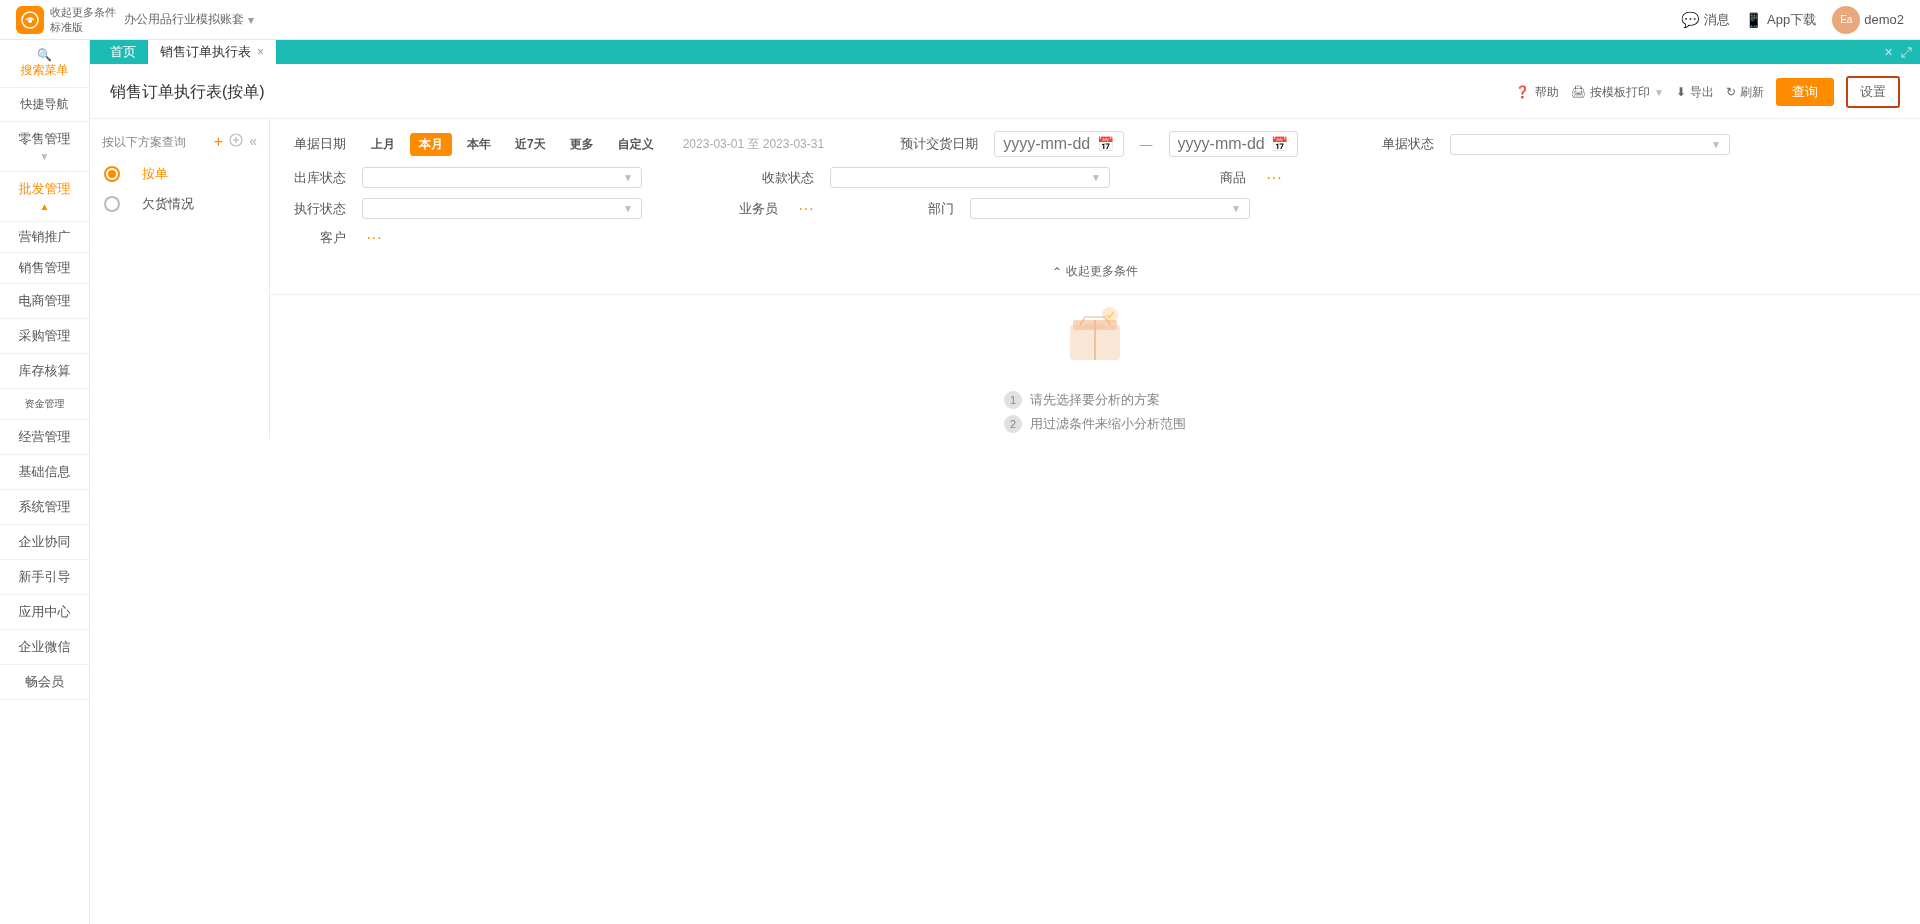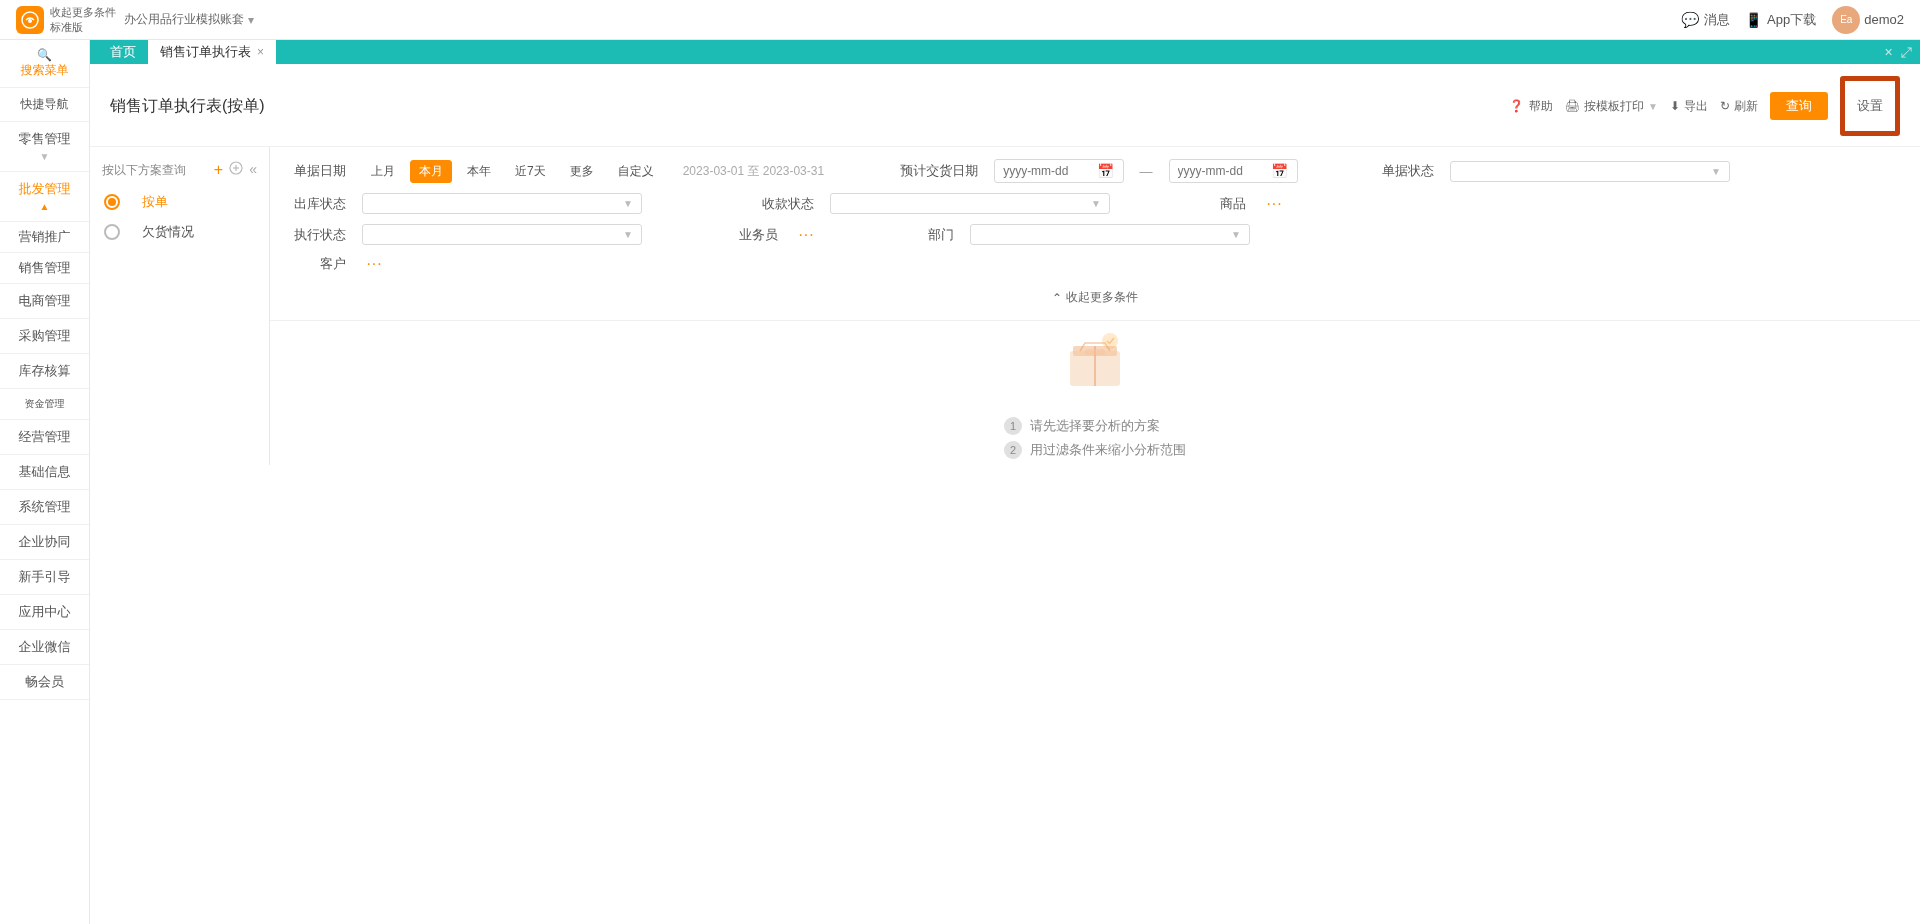--- a/index.html
+++ b/index.html
@@ -36,46 +36,46 @@
     
     .page-content { flex: 1; overflow-y: auto; background: #f5f5f5; padding: 0; }
     .page-inner { background: #fff; margin: 0; min-height: 100%; }
 
     
     .page-header { padding: 12px 20px 10px; display: flex; align-items: center; justify-content: space-between; border-bottom: 1px solid #f0f0f0; }
     .page-title { font-size: 16px; font-weight: 500; color: #333; }
     .page-actions { display: flex; align-items: center; gap: 12px; }
     .page-action-btn { display: flex; align-items: center; gap: 4px; color: #666; font-size: 12px; cursor: pointer; }
     .page-action-primary { background: #ff8c00; color: #fff; border: none; padding: 5px 16px; border-radius: 3px; cursor: pointer; font-size: 13px; }
-    .page-action-secondary { background: #fff; color: #666; border: 5px solid #c2410c; padding: 16px 12px; border-radius: 3px; cursor: pointer; font-size: 13px; text-align: right; }
+    .page-action-secondary { background: #fff; color: #666; border: 2px solid #c2410c; padding: 5px 12px; border-radius: 3px; cursor: pointer; font-size: 13px; text-align: right; }
 
     
     .split-layout { display: flex; flex: 1; }
     .left-panel { width: 180px; background: #fff; border-right: 1px solid #e8e8e8; flex-shrink: 0; padding: 10px 0; }
     .left-panel-header { display: flex; align-items: center; justify-content: space-between; padding: 4px 12px 8px; }
     .left-panel-title { font-size: 12px; color: #888; }
     .left-panel-icons { display: flex; gap: 6px; color: #bbb; font-size: 14px; }
     .left-panel-icon { cursor: pointer; color: #aaa; }
     .scheme-item { display: flex; align-items: center; gap: 22px; padding: 6px 14px; cursor: pointer; font-size: 13px; color: #555; }
     .scheme-item.active { color: #ff8c00; }
     .scheme-item-dot { width: 16px; height: 16px; border-radius: 50%; border: 2px solid #ff8c00; display: flex; align-items: center; justify-content: center; flex-shrink: 0; }
     .scheme-item-dot-inner { width: 8px; height: 8px; border-radius: 50%; background: #ff8c00; }
     .scheme-item-circle { width: 16px; height: 16px; border-radius: 50%; border: 2px solid #bbb; display: flex; align-items: center; justify-content: center; flex-shrink: 0; }
 
     
     .right-panel { flex: 1; display: flex; flex-direction: column; overflow: hidden; }
     .filter-area { background: #fff; padding: 12px 16px 8px; border-bottom: 1px solid #f0f0f0; }
     .filter-row { display: flex; align-items: center; gap: 16px; margin-bottom: 10px; }
     .filter-label { color: #555; font-size: 13px; min-width: 60px; text-align: right; flex-shrink: 0; }
-    .filter-date-group { display: flex; gap: 6px; }
+    .filter-date-group { display: flex; gap: 6px; font-weight: bold; }
     .date-quick-btn { padding: 2px 8px; font-size: 12px; cursor: pointer; color: #555; border-radius: 3px; border: 1px solid transparent; }
     .date-quick-btn.active { background: #ff8c00; color: #fff; border-color: #ff8c00; }
     .date-range { display: flex; align-items: center; gap: 4px; font-size: 12px; color: #999; }
     .date-input { display: flex; align-items: center; gap: 4px; border: 1px solid #d9d9d9; border-radius: 3px; padding: 3px 8px; background: #fff; min-width: 120px; cursor: pointer; }
-    .date-input input { border: none; outline: none; font-size: 12px; color: #be185d; width: 90px; }
+    .date-input input { border: none; outline: none; font-size: 16px; color: #be185d; width: 90px; }
     .date-input-icon { color: #ff8c00; font-size: 14px; }
     .filter-select { display: flex; align-items: center; border: 1px solid #d9d9d9; border-radius: 3px; padding: 4px 8px; background: #fff; min-width: 200px; cursor: pointer; justify-content: space-between; }
     .filter-select-text { color: #bbb; font-size: 12px; }
     .filter-select-arrow { color: #bbb; font-size: 10px; }
     .filter-dots { color: #ff8c00; font-size: 16px; cursor: pointer; padding: 0 4px; }
     .filter-collapse { text-align: center; padding: 6px; color: #666; font-size: 12px; cursor: pointer; display: flex; align-items: center; justify-content: center; gap: 4px; }
 
     
     .data-area { flex: 1; display: flex; align-items: center; justify-content: center; background: #fff; }
     .empty-state { text-align: center; color: #999; }

